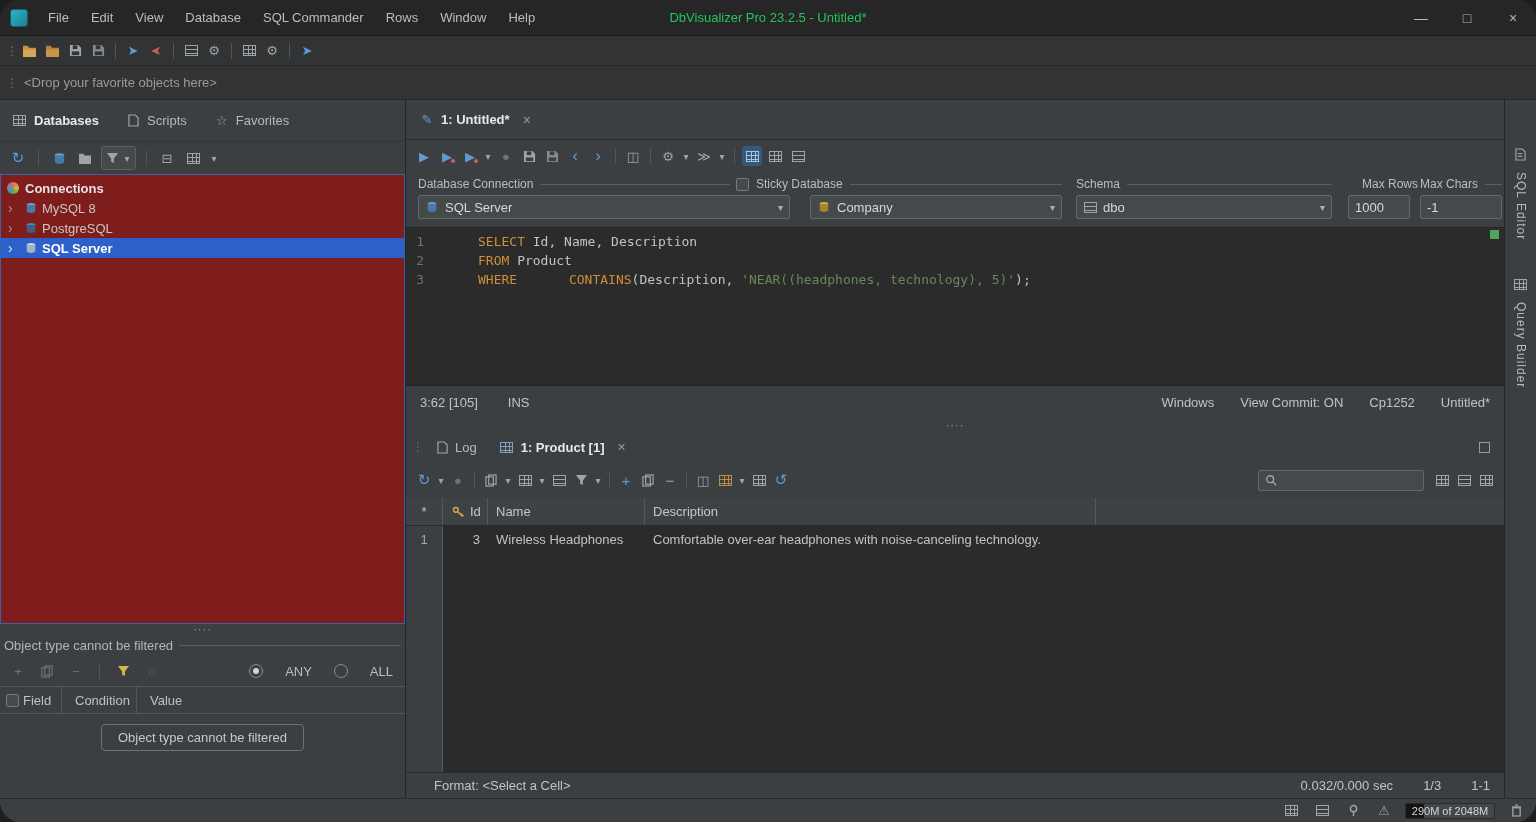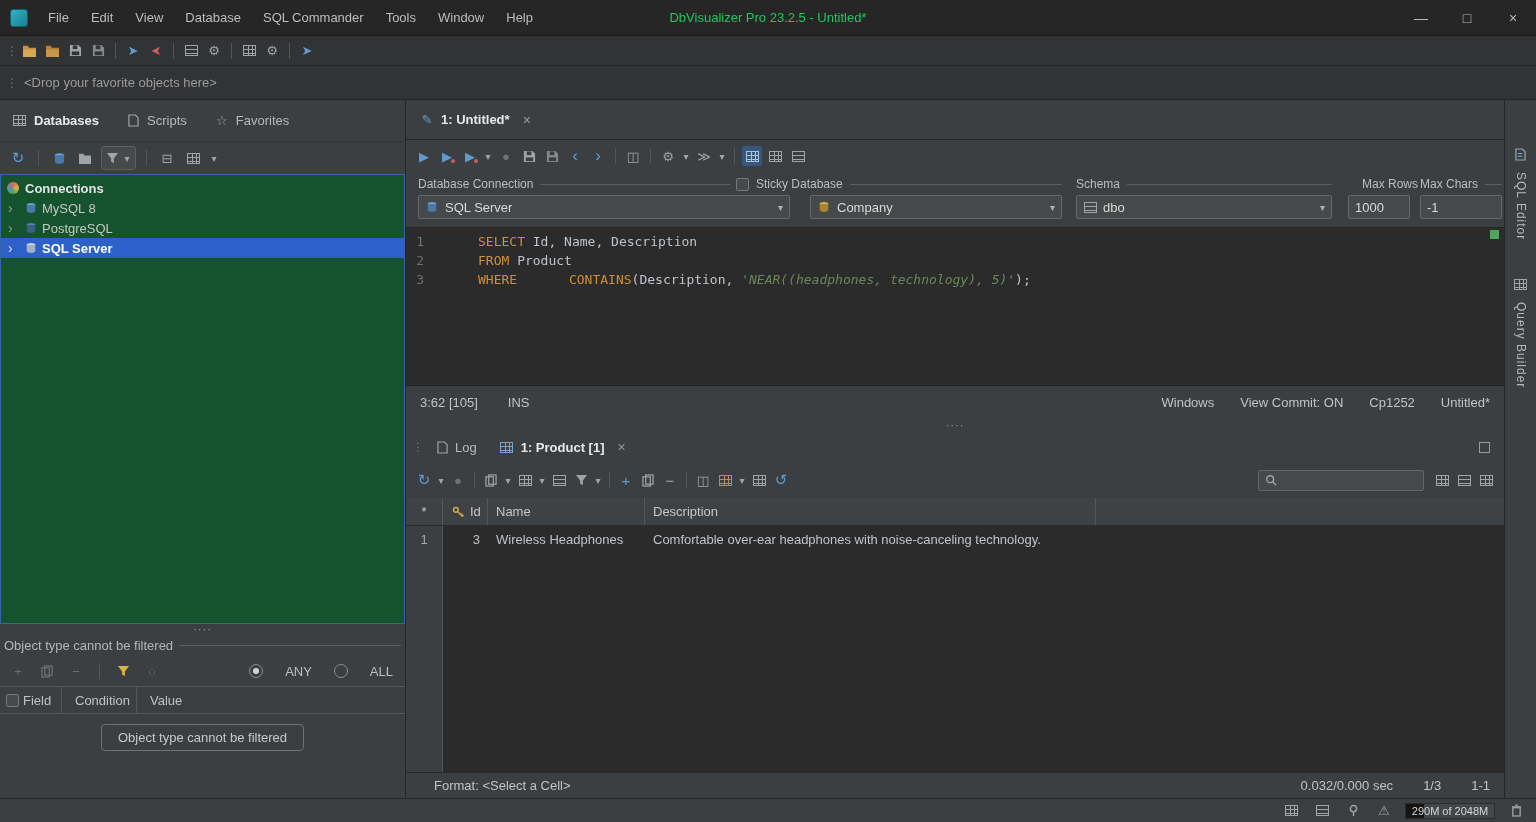--- a/index.html
+++ b/index.html
@@ -2,20 +2,21 @@
 <html><head>
 <meta charset="utf-8">
 <style>
   * { margin:0; padding:0; box-sizing:border-box; }
   html,body { background:#1e1e1e; }
   .app{
     position:relative; width:1536px; height:822px; overflow:hidden;
     background:#3c3f41; color:#bbbbbb;
     font-family:"Liberation Sans","DejaVu Sans",sans-serif; font-size:13px;
     user-select:none;
+    border-radius:21px;
   }
   
   .titlebar{height:36px; background:#262626; border-bottom:1px solid #1b1b1b;
     display:flex; align-items:center; position:relative;}
   .logo{width:18px; height:18px; border-radius:3px; margin:0 9px 0 10px;
     background:linear-gradient(135deg,#2fb3c4,#1d7f90); border:1px solid #0f5f6e;}
   .menu{display:flex; align-items:center; height:100%;}
   .menu-item{padding:0 11px; line-height:36px; color:#bdbdbd; cursor:default;}
   .win-title{position:absolute; left:50%; transform:translateX(-50%); color:#22c55e;}
   .win-controls{margin-left:auto; display:flex; height:100%;}
@@ -49,21 +50,21 @@
   .content{position:absolute; top:100px; left:0; right:0; bottom:24px; display:flex;}
   
   .left{width:406px; flex:none; display:flex; flex-direction:column; border-right:1px solid #252525;}
   .side-tabs{height:42px; display:flex; align-items:center; gap:28px; padding:0 12px;
     border-bottom:1px solid #333536;}
   .side-tab{display:flex; align-items:center; gap:7px; color:#b8b8b8;}
   .side-tab.active{color:#e8e8e8; font-weight:bold;}
   .side-toolbar{height:32px; display:flex; align-items:center; gap:6px; padding:0 8px;}
   .boxed{display:flex; align-items:center; gap:2px; border:1px solid #5a5f62; background:#45494a;
     border-radius:3px; padding:1px 3px;}
-  .tree{height:450px; border:1px solid #3565a8; background:#14532d; position:relative;
+  .tree{height:450px; border:1px solid #3565a8; background:#7f1d1d; position:relative;
     padding-top:3px; overflow:hidden;}
   .trow{height:20px; display:flex; align-items:center; padding-left:7px; color:#c6c6c6;}
   .trow.root{padding-left:6px; gap:6px;}
   .trow.root .tlabel{font-weight:bold; color:#e4e4e4;}
   .tchev{width:15px; color:#9a9a9a; font-size:14px; line-height:1;}
   .ticon{width:16px; display:inline-flex; justify-content:center; margin-right:3px;}
   .conn-icon{width:12px; height:12px; border-radius:50%;
     background:conic-gradient(#d86a5a,#d8b44a,#5aa05a,#5a8fc0,#d86a5a);}
   .trow.sel{background:#2d61c9; color:#ffffff;}
   .grip-row{height:10px; display:flex; align-items:center; justify-content:center;
@@ -100,21 +101,21 @@
     font-size:13px; color:#d8d8d8;}
   .s1{left:12px; width:372px;} .s2{left:404px; width:252px;} .s3{left:670px; width:256px;}
   .s4{left:942px; width:62px;} .s5{left:1014px; width:82px;}
   .pctrl .dd{margin-left:auto; color:#b0b0b0; font-size:10px;}
   input.pctrl{font-family:inherit; outline:none;}
   
   .editor{height:158px; background:#2b2b2b; border-bottom:1px solid #232323; position:relative;
     font-family:"DejaVu Sans Mono",monospace; font-size:13px; padding-top:4px;}
   .code-line{display:flex; height:19px; line-height:19px; white-space:pre;}
   .lnum{width:18px; text-align:right; color:#6a7177; margin-right:10px; flex:none;}
-  .kw{color:#cf8e36;margin-left:44px;} .pl{color:#bdc4cb;} .str{color:#6a8759;font-style:italic;}
+  .kw{color:#cf8e36;margin-left:44px;} .pl{color:#bdc4cb;} .str{color:#6a8759;}
   .err-mark{position:absolute; top:2px; right:5px; width:9px; height:9px; background:#4fa55b;}
   .ed-status{height:32px; display:flex; align-items:center; padding:0 14px; color:#c2c2c2;}
   .ed-status .lgrp{display:flex; gap:30px;}
   .ed-status .rgrp{margin-left:auto; display:flex; gap:26px;}
   .splitter{height:14px; display:flex; align-items:center; justify-content:center;
     color:#9a9a9a; font-size:11px; letter-spacing:1px;}
   
   .res-tabs{height:30px; display:flex; align-items:center; gap:6px; padding:0 6px;}
   .res-tab{display:flex; align-items:center; gap:7px; padding:0 8px; color:#b8b8b8; height:100%;}
   .res-tab.active .lbl{font-weight:bold; color:#e8e8e8;}
@@ -164,21 +165,21 @@
 <div class="app">
 
   <header class="titlebar">
     <span class="logo"></span>
     <nav class="menu">
       <span class="menu-item">File</span>
       <span class="menu-item">Edit</span>
       <span class="menu-item">View</span>
       <span class="menu-item">Database</span>
       <span class="menu-item">SQL Commander</span>
-      <span class="menu-item">Tools</span>
+      <span class="menu-item">Rows</span>
       <span class="menu-item">Window</span>
       <span class="menu-item">Help</span>
     </nav>
     <div class="win-title">DbVisualizer Pro 23.2.5 - Untitled*</div>
     <div class="win-controls">
       <span class="win-btn">—</span>
       <span class="win-btn">□</span>
       <span class="win-btn">×</span>
     </div>
   </header>

